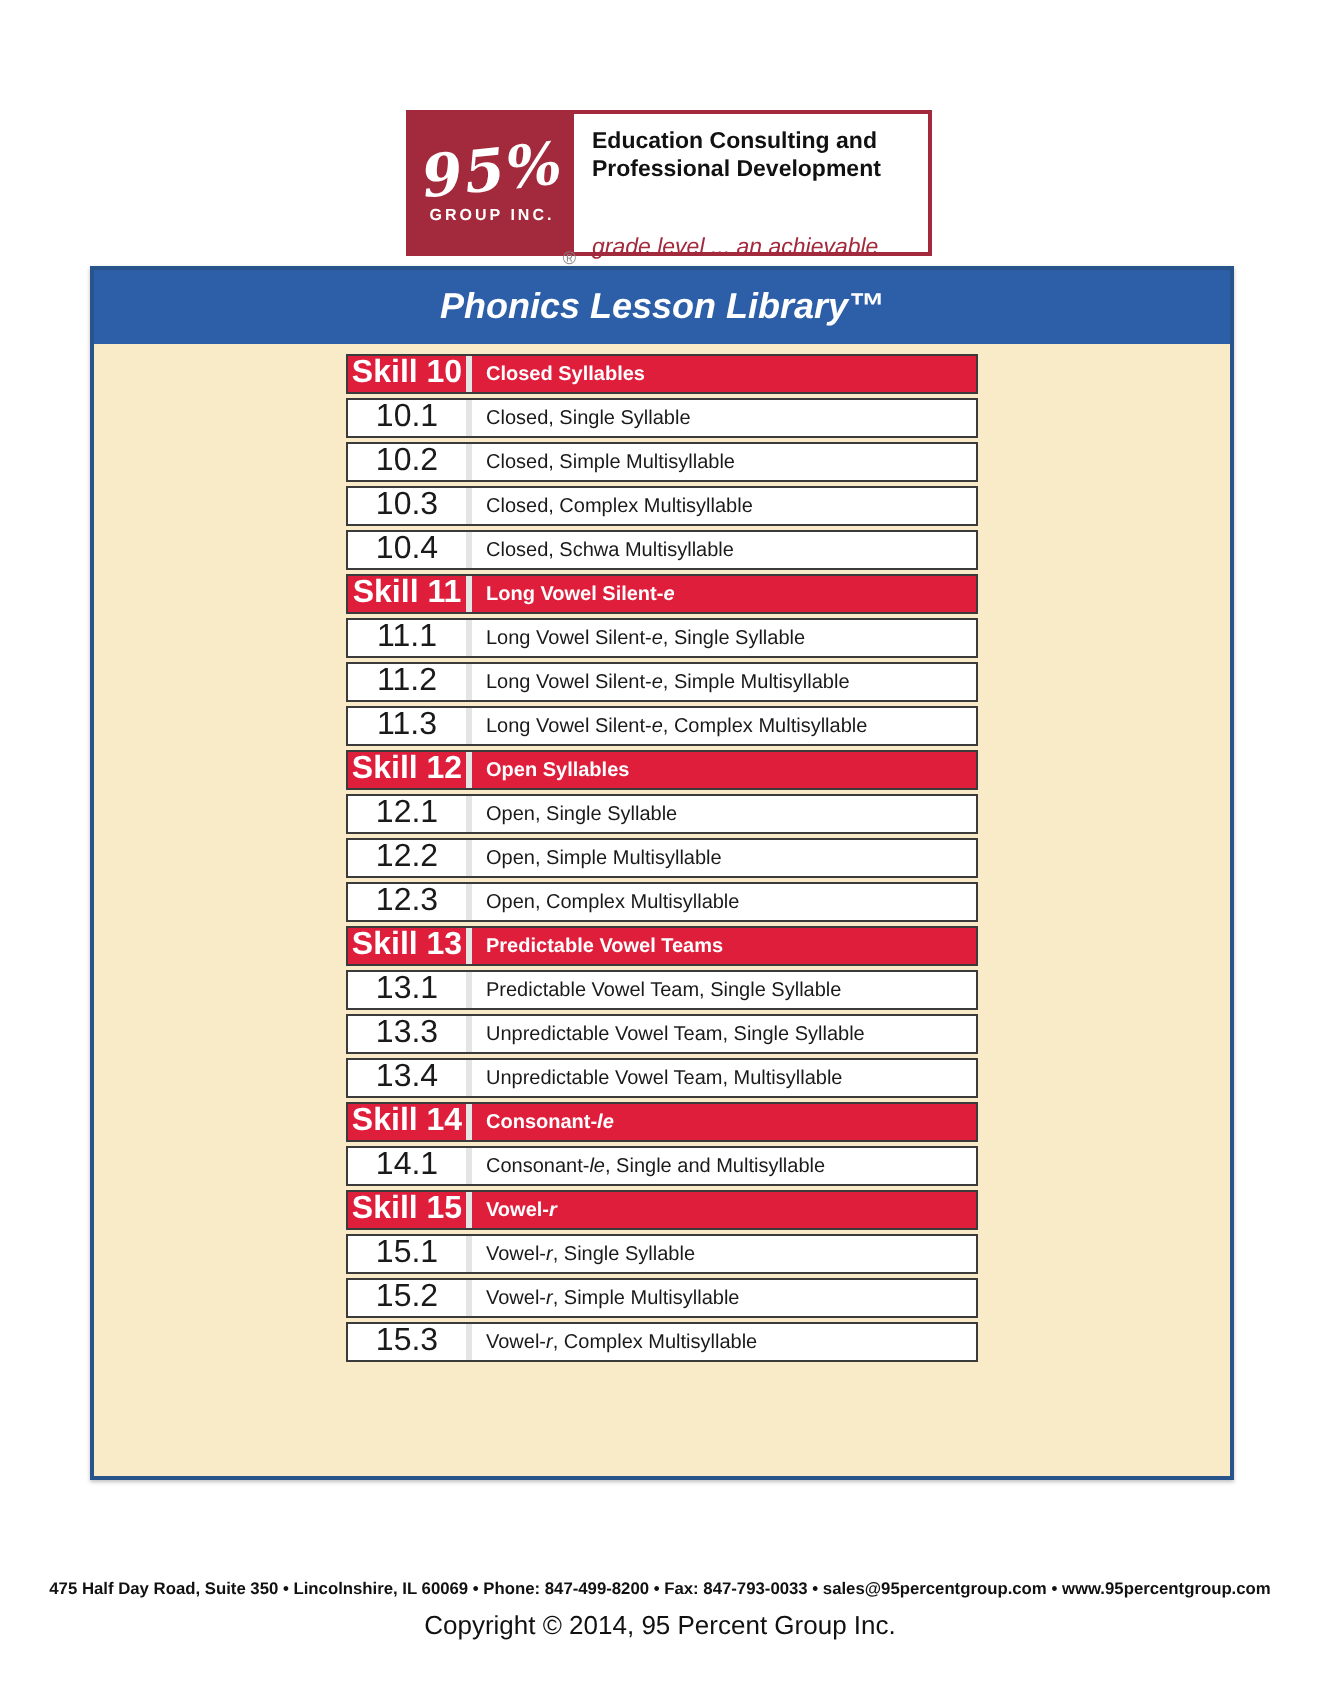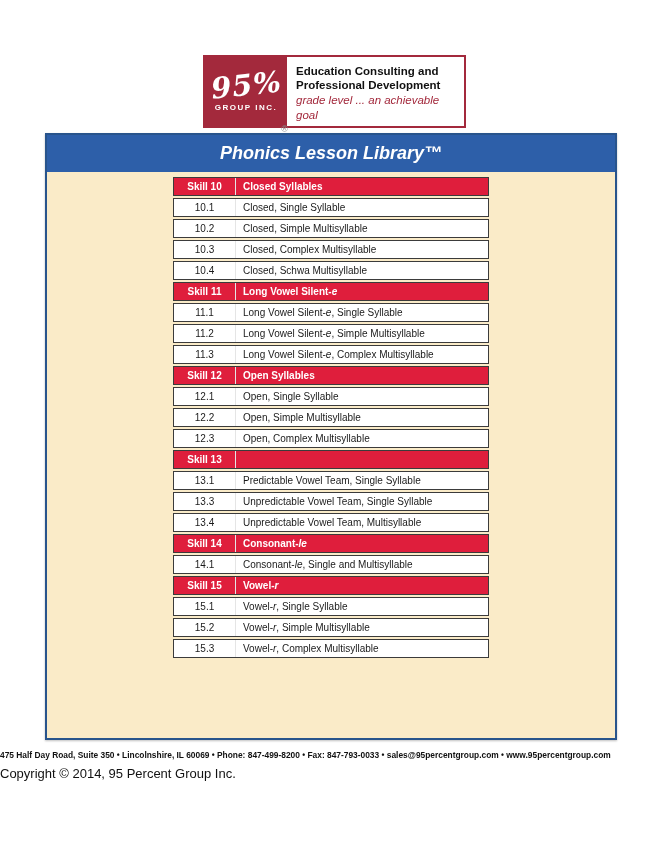--- a/index.html
+++ b/index.html
@@ -52,20 +52,21 @@
     font-size: 9px;
     color: #8a8a8a;
     background: transparent;
   }
   .logo-text {
     flex: 1;
     padding: 7px 8px 5px 9px;
     display: flex;
     flex-direction: column;
     justify-content: space-between;
+    gap: 24px;
   }
   .tagline-bold { font-size: 11.5px; font-weight: bold; line-height: 1.25; color: #111; }
   .tagline-italic {
     font-size: 11.5px;
     font-style: italic;
     line-height: 1.3;
     color: #a3293c;
   }
 
   
@@ -109,40 +110,41 @@
     background: #ffffff;
     min-height: 19px;
   }
   .trow.thead {
     background: #df1e3c;
     color: #ffffff;
     font-weight: bold;
   }
   .c1 {
     width: 62px;
-    border-right: 1px solid #e5e5e5;
+    border-right: 3px solid #e5e5e5;
     display: flex;
     align-items: center;
     justify-content: center;
-    font-size: 10px;
+    font-size: 16px;
   }
   .c2 {
     flex: 1;
     display: flex;
     align-items: center;
     padding-left: 7px;
     font-size: 10px;
   }
   .it { font-style: italic; }
 
   
   .footer {
     position: absolute;
-    left: 0; top: 750px;
+    left: 0; top: 789px;
     width: 660px;
+    text-align: center;
   }
   .footer-address {
     font-size: 8.4px;
     font-weight: bold;
     color: #111;
     white-space: nowrap;
   }
   .footer-copyright {
     margin-top: 6px;
     font-size: 13px;
@@ -256,20 +258,23 @@
           </div>
         </div>
         <div class="trow">
           <div class="c1">12.3</div>
           <div class="c2">
             <span>Open, Complex Multisyllable</span>
           </div>
         </div>
         <div class="trow thead">
           <div class="c1">Skill 13</div>
+          <div class="c2">
+            <span>Predictable Vowel Teams</span>
+          </div>
         </div>
         <div class="trow">
           <div class="c1">13.1</div>
           <div class="c2">
             <span>Predictable Vowel Team, Single Syllable</span>
           </div>
         </div>
         <div class="trow">
           <div class="c1">13.3</div>
           <div class="c2">

